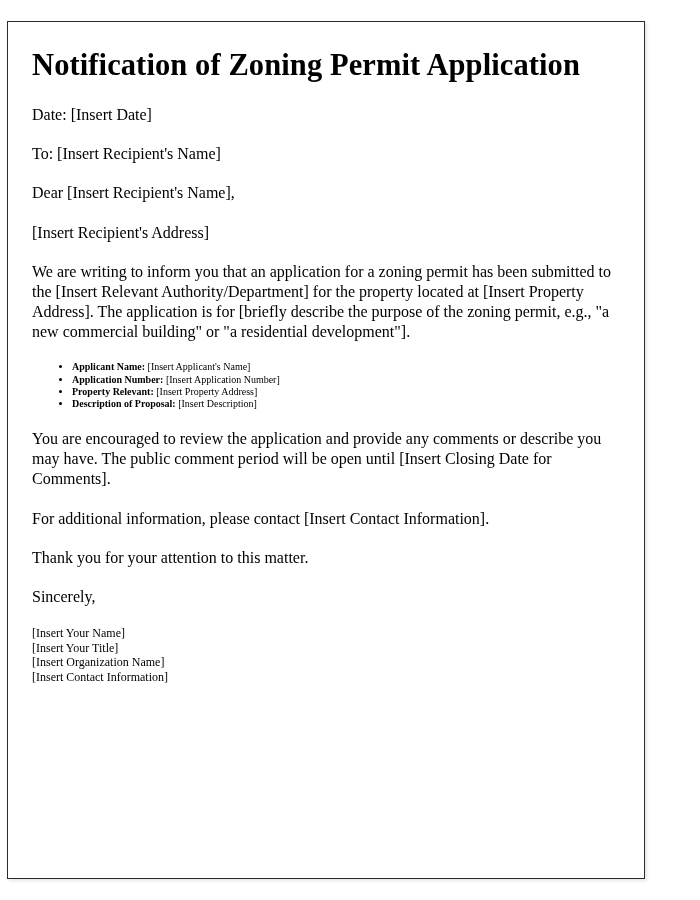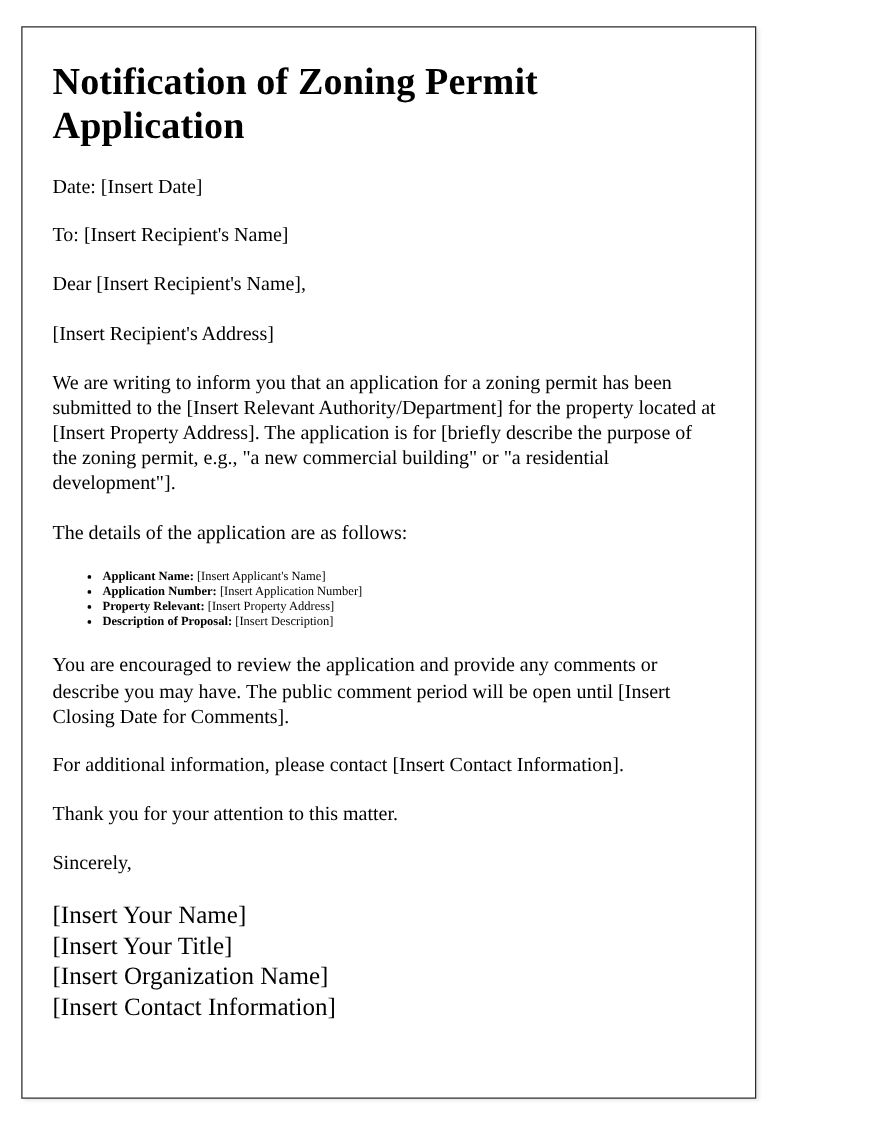--- a/index.html
+++ b/index.html
@@ -8,23 +8,23 @@
     background: #ffffff;
   }
   body {
     width: 700px;
     height: 900px;
     overflow: hidden;
     font-family: "Liberation Serif", "DejaVu Serif", serif;
   }
   .page-sheet {
     position: absolute;
-    left: 17px;
+    left: 7px;
     top: 21px;
-    width: 588px;
+    width: 638px;
     height: 858px;
     background: #ffffff;
     border: 1px solid #2b2b2b;
     box-sizing: border-box;
     box-shadow: 2px 2px 3px rgba(0,0,0,0.10);
     overflow: hidden;
   }
   .doc-body {
     padding: 26px 30px 0 24px;
     box-sizing: border-box;
@@ -54,21 +54,21 @@
     font-size: 10px;
     line-height: 1.22;
     color: #000000;
     margin: 0;
     padding: 0;
   }
   ul.detail-list li .lbl {
     font-weight: bold;
   }
   .sig-block {
-    font-size: 20px;
+    font-size: 12px;
     line-height: 1.22;
     color: #000000;
     margin: 0;
   }
   .sig-block .sig-line {
     display: block;
   }
 </style>
 </head>
 <body>
@@ -81,21 +81,20 @@
     <p class="para">Date: [Insert Date]</p>
 
     <p class="para">To: [Insert Recipient's Name]</p>
 
     <p class="para">Dear [Insert Recipient's Name],</p>
 
     <p class="para">[Insert Recipient's Address]</p>
 
     <p class="para">We are writing to inform you that an application for a zoning permit has been submitted to the [Insert Relevant Authority/Department] for the property located at [Insert Property Address]. The application is for [briefly describe the purpose of the zoning permit, e.g., "a new commercial building" or "a residential development"].</p>
 
-    <p class="para">The details of the application are as follows:</p>
 
     <ul class="detail-list">
       <li>
         <span class="lbl">Applicant Name:</span>
         <span>[Insert Applicant's Name]</span>
       </li>
       <li>
         <span class="lbl">Application Number:</span>
         <span>[Insert Application Number]</span>
       </li>

